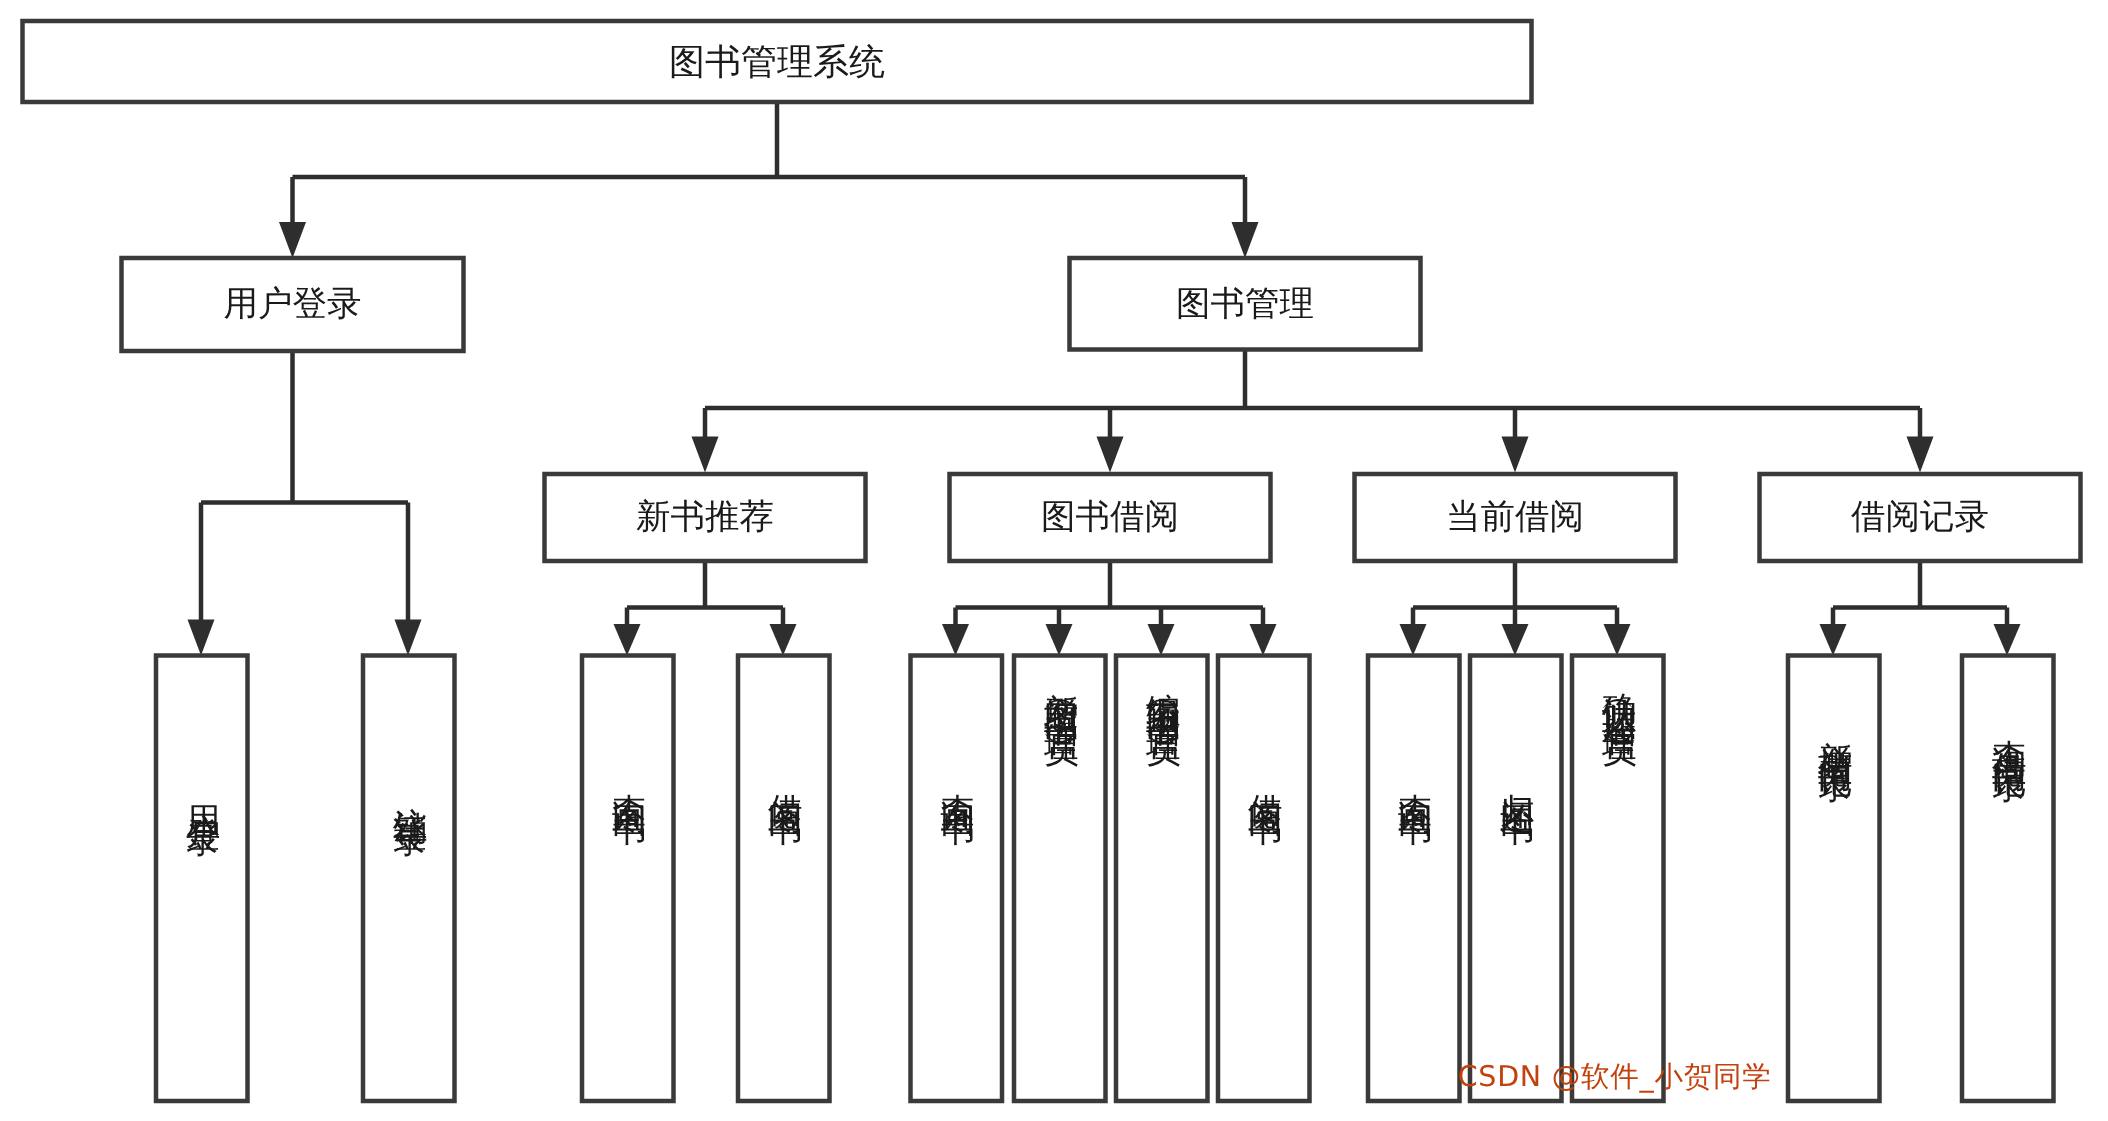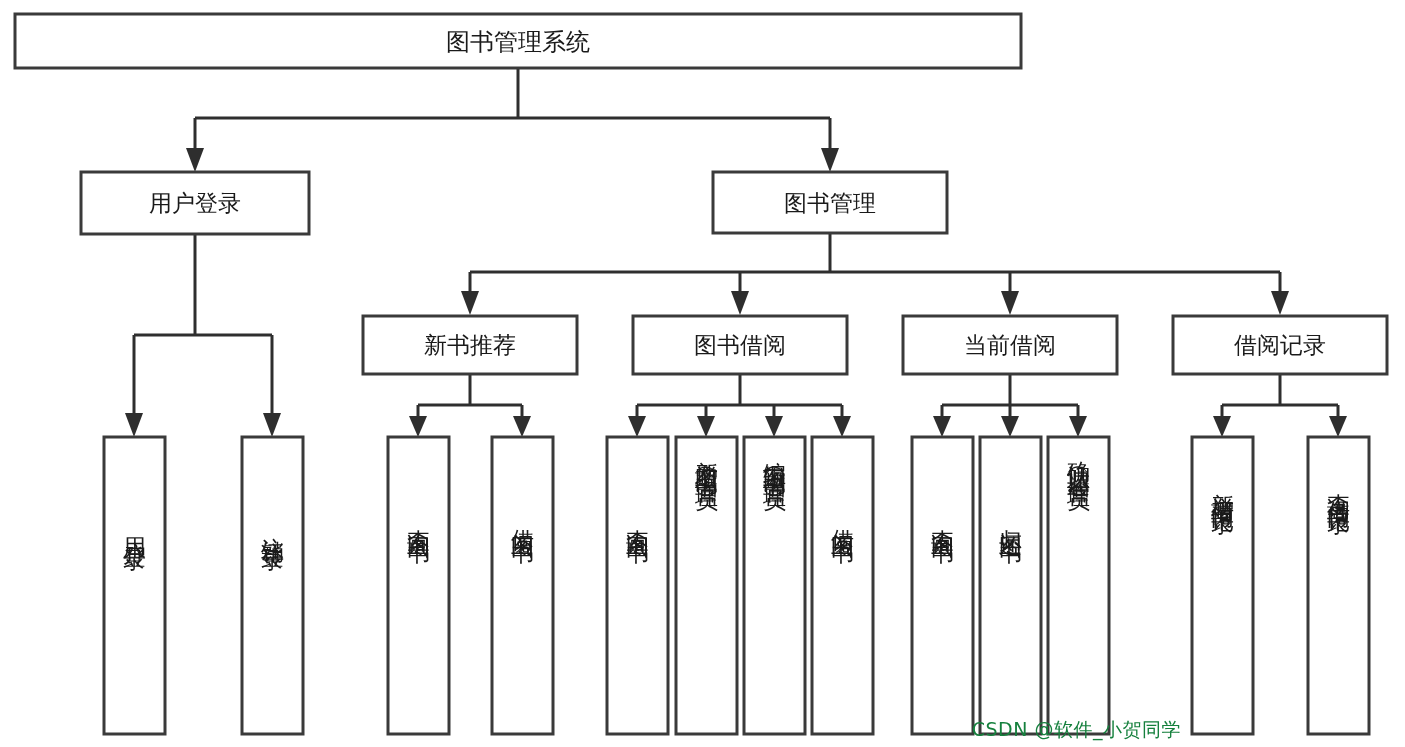--- a/index.html
+++ b/index.html
@@ -68,24 +68,24 @@
     font-size: 23px;
     line-height: 1.0;
     color: #1a1a1a;
     letter-spacing: 4px;
     white-space: nowrap;
     text-align: left;
   }
   .watermark {
     position: absolute;
     right: 8px;
-    bottom: 4px;
+    bottom: 16px;
     font-family: "DejaVu Sans", "Liberation Sans", sans-serif;
     font-size: 19px;
-    color: #15803d;
+    color: #c2410c;
     letter-spacing: 0.5px;
     white-space: nowrap;
   }
 </style>
 </head>
 <body>
 
 <div id="diagram-root">
 
   <svg class="flow" viewBox="0 0 1405 747" xmlns="http://www.w3.org/2000/svg">

